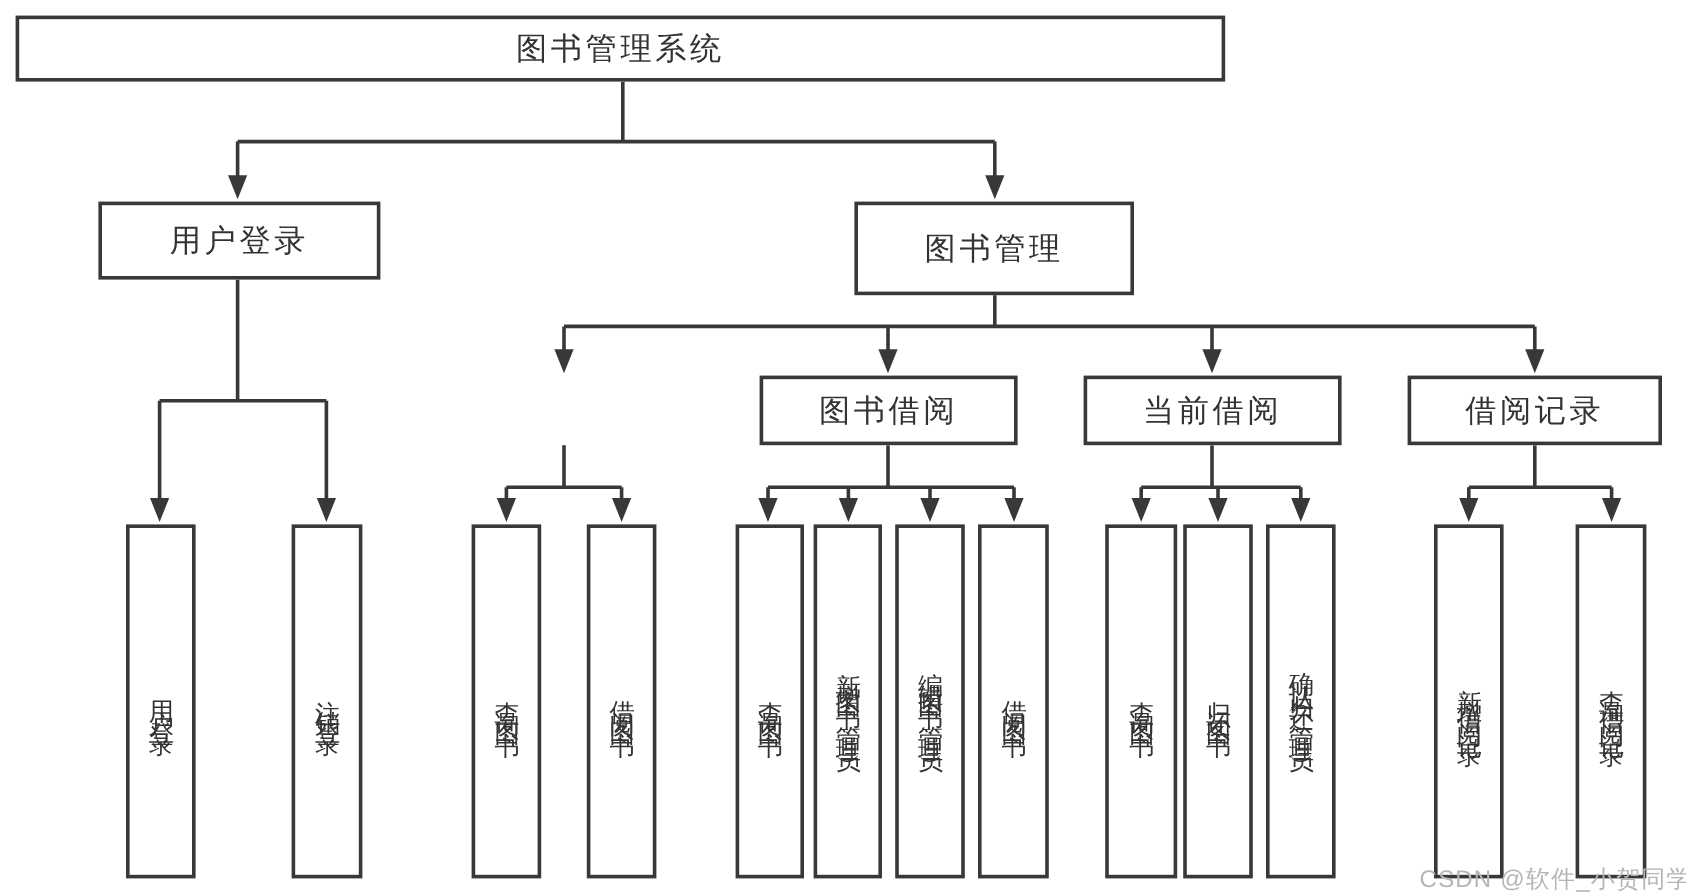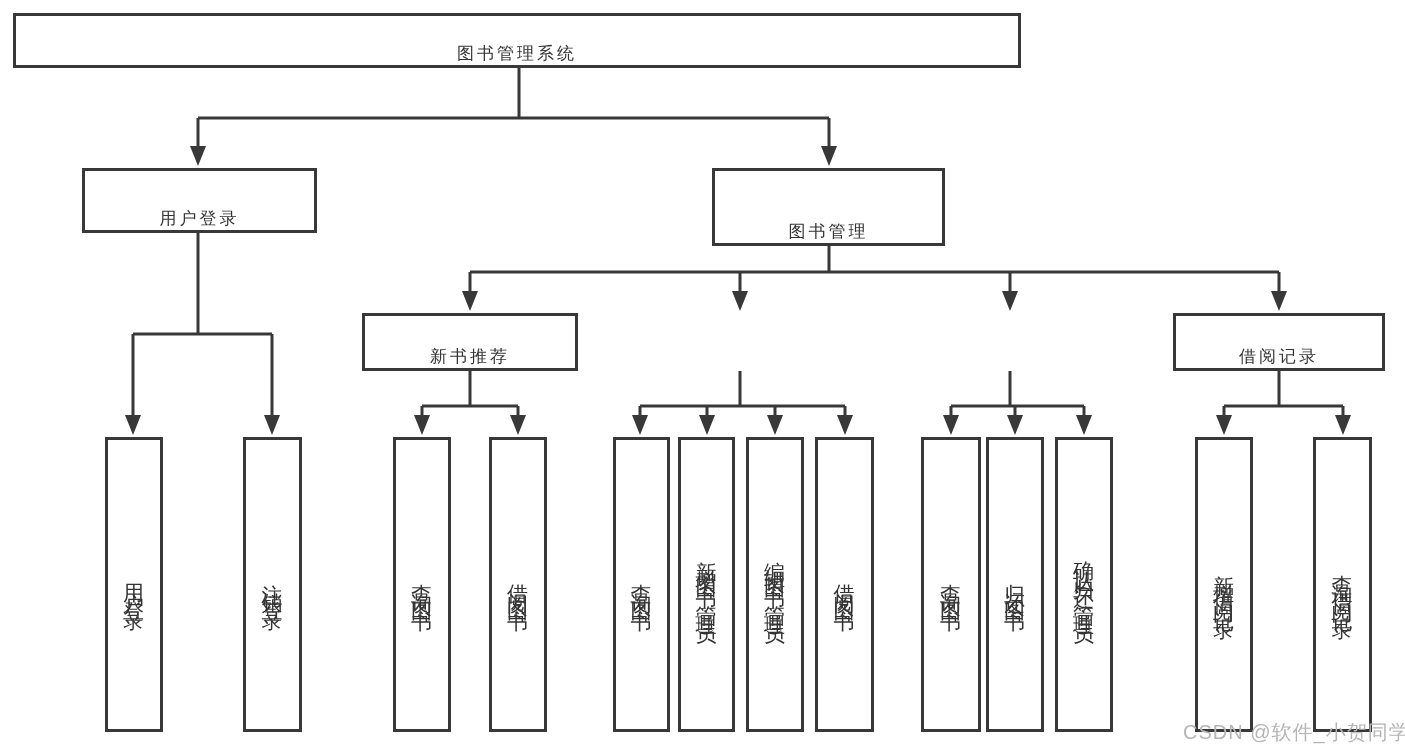--- a/index.html
+++ b/index.html
@@ -28,24 +28,23 @@
     box-sizing: border-box;
     border: 3px solid #383838;
     background: #ffffff;
     color: #333333;
     display: flex;
     align-items: center;
     justify-content: center;
     z-index: 2;
   }
   .h-box {
-    font-size: 17px;
+    font-size: 26px;
     letter-spacing: 3px;
     white-space: nowrap;
-    align-items: flex-end;
   }
   .v-box {
     top: 437px;
     height: 295px;
     font-size: 21px;
   }
   .v-box .vtext {
     writing-mode: vertical-rl;
     text-orientation: mixed;
     letter-spacing: 9px;
@@ -133,22 +132,25 @@
     <span>图书管理系统</span>
   </div>
 
   <div class="box h-box n-user-login">
     <span>用户登录</span>
   </div>
   <div class="box h-box n-book-mgmt">
     <span>图书管理</span>
   </div>
 
-  <div class="box h-box n-new-book">
-    <span>新书推荐</span>
+  <div class="box h-box n-book-borrow">
+    <span>图书借阅</span>
+  </div>
+  <div class="box h-box n-current">
+    <span>当前借阅</span>
   </div>
   <div class="box h-box n-records">
     <span>借阅记录</span>
   </div>
 
   <div class="box v-box n-leaf-login">
     <span class="vtext">用户登录</span>
   </div>
   <div class="box v-box n-leaf-logout">
     <span class="vtext">注销登录</span>

